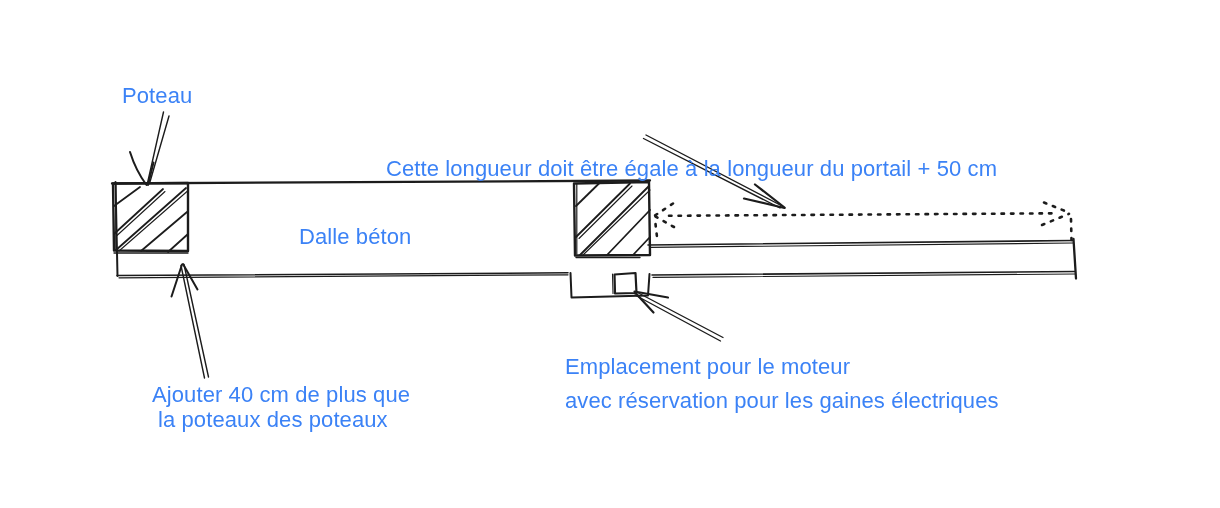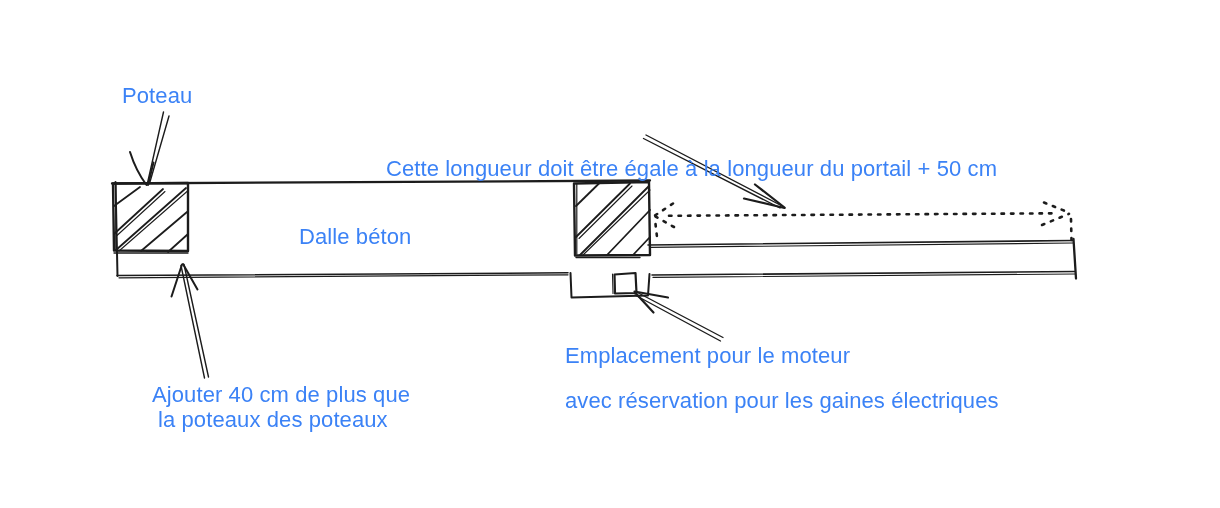--- a/index.html
+++ b/index.html
@@ -115,16 +115,16 @@
 
   <div class="lbl" style="left:122px;top:83px;">Poteau</div>
 
   <div class="lbl" style="left:386px;top:108px;margin-top:48px;">Cette longueur doit être égale à la longueur du portail + 50 cm</div>
 
   <div class="lbl" style="left:299px;top:214px;margin-top:10px;">Dalle béton</div>
 
   <div class="lbl" style="left:152px;top:382px;">Ajouter 40 cm de plus que</div>
   <div class="lbl" style="left:158px;top:407px;">la poteaux des poteaux</div>
 
-  <div class="lbl" style="left:565px;top:343px;">Emplacement pour le moteur</div>
+  <div class="lbl" style="left:565px;top:354px;">Emplacement pour le moteur</div>
   <div class="lbl" style="left:565px;top:388px;">avec réservation pour les gaines électriques</div>
 
 </div>
 
 </body></html>

